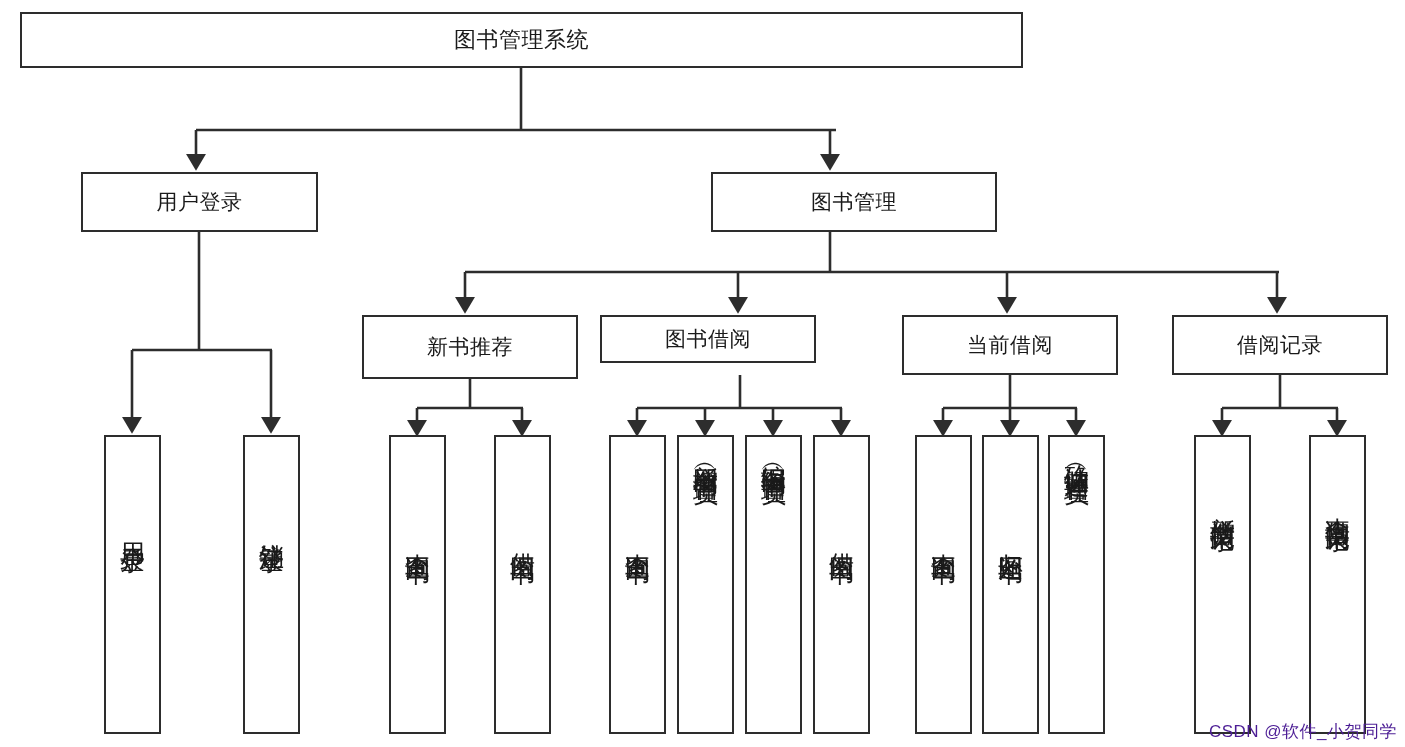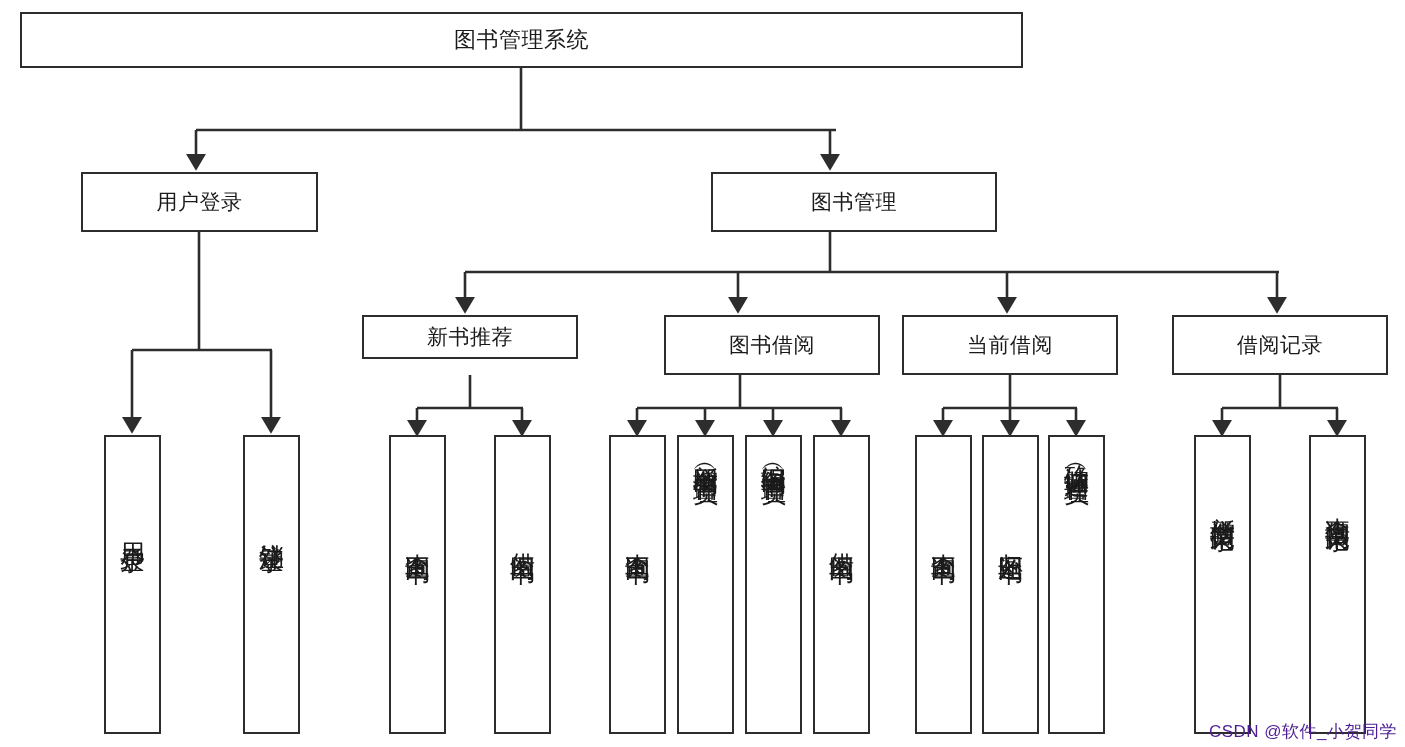--- a/index.html
+++ b/index.html
@@ -142,25 +142,25 @@
   </div>
 
   <div class="node h-node" style="left:81px;top:172px;width:237px;height:60px;">
     <span class="label">用户登录</span>
   </div>
 
   <div class="node h-node" style="left:711px;top:172px;width:286px;height:60px;">
     <span class="label">图书管理</span>
   </div>
 
-  <div class="node h-node" style="left:362px;top:315px;width:216px;height:44px;">
+  <div class="node h-node" style="left:362px;top:315px;width:216px;height:64px;">
     <span class="label">新书推荐</span>
   </div>
 
-  <div class="node h-node" style="left:664px;top:315px;width:216px;height:60px;">
+  <div class="node h-node" style="left:600px;top:315px;width:216px;height:48px;">
     <span class="label">图书借阅</span>
   </div>
 
   <div class="node h-node" style="left:902px;top:315px;width:216px;height:60px;">
     <span class="label">当前借阅</span>
   </div>
 
   <div class="node h-node" style="left:1172px;top:315px;width:216px;height:60px;">
     <span class="label">借阅记录</span>
   </div>

